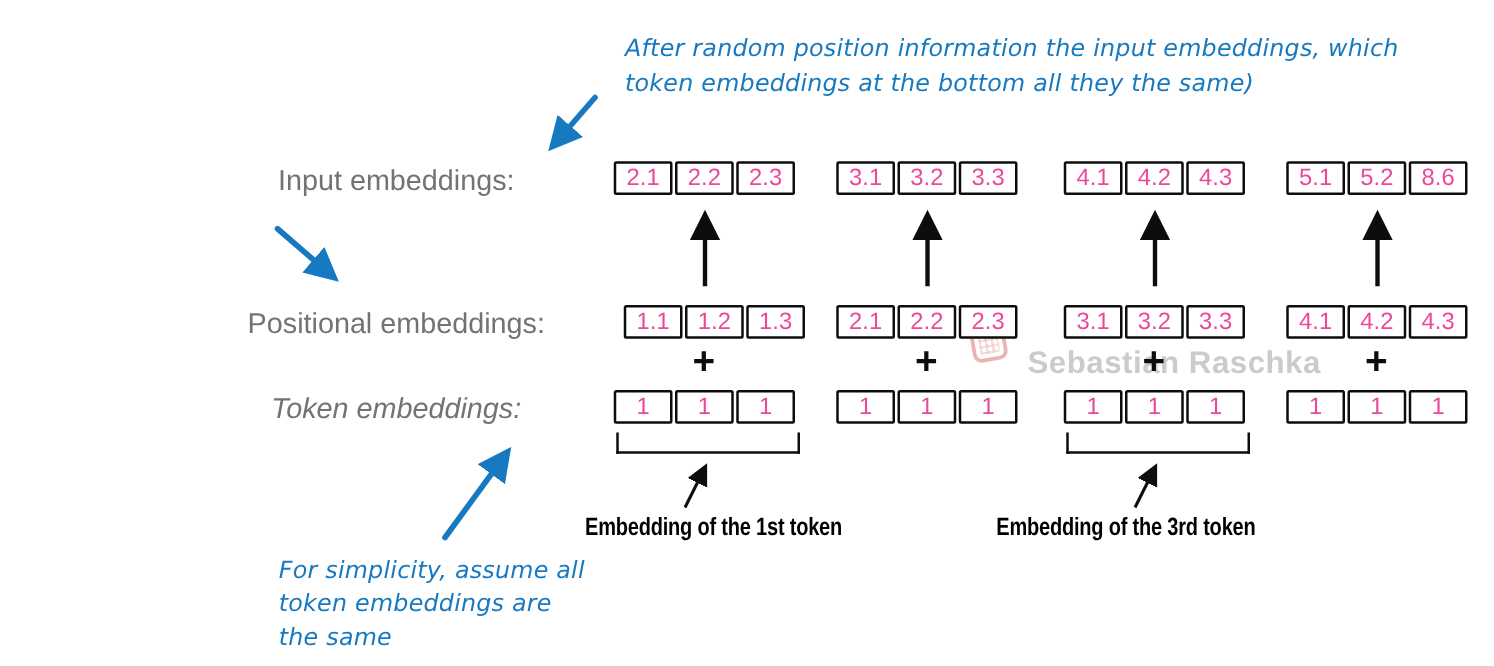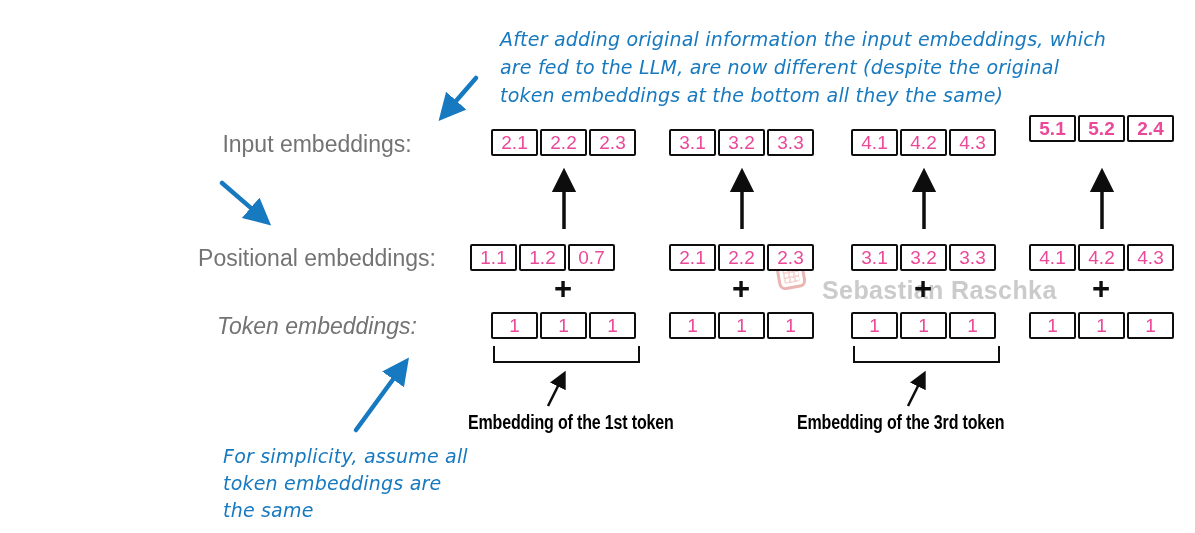--- a/index.html
+++ b/index.html
@@ -62,22 +62,21 @@
 
 <div class="canvas">
 
   <div class="wm-logo">
     <div class="wm-logo-inner"></div>
   </div>
   <div class="wm-text">Sebastian Raschka</div>
 
 
   <div class="note" style="left:500px;top:25px;line-height:28px;">
-    <div>After adding original information the input embeddings, which</div>
-    <div>are fed to the LLM, are now different (despite the original</div>
+    <div>After random position information the input embeddings, which</div>
     <div>token embeddings at the bottom all they the same)</div>
   </div>
 
   <div class="note" style="left:213px;top:443px;margin-left:10px;">
     <div>For simplicity, assume all</div>
     <div>token embeddings are</div>
     <div>the same</div>
   </div>
 
   <div class="rowlabel" style="left:166px;top:131px;">Input embeddings:</div>
@@ -92,30 +91,30 @@
   <div class="grp" style="left:669px;top:129px;">
     <div class="cell">3.1</div>
     <div class="cell">3.2</div>
     <div class="cell">3.3</div>
   </div>
   <div class="grp" style="left:851px;top:129px;">
     <div class="cell">4.1</div>
     <div class="cell">4.2</div>
     <div class="cell">4.3</div>
   </div>
-  <div class="grp" style="left:1029px;top:115px;font-weight:bold;">
+  <div class="grp" style="left:1029px;top:129px;">
     <div class="cell">5.1</div>
     <div class="cell">5.2</div>
-    <div class="cell">2.4</div>
+    <div class="cell">8.6</div>
   </div>
 
-  <div class="grp" style="left:470px;top:244px;border-radius:11px;">
+  <div class="grp" style="left:499px;top:244px;border-radius:11px;">
     <div class="cell">1.1</div>
     <div class="cell">1.2</div>
-    <div class="cell">0.7</div>
+    <div class="cell">1.3</div>
   </div>
   <div class="grp" style="left:669px;top:244px;">
     <div class="cell">2.1</div>
     <div class="cell">2.2</div>
     <div class="cell">2.3</div>
   </div>
   <div class="grp" style="left:851px;top:244px;">
     <div class="cell">3.1</div>
     <div class="cell">3.2</div>
     <div class="cell">3.3</div>

